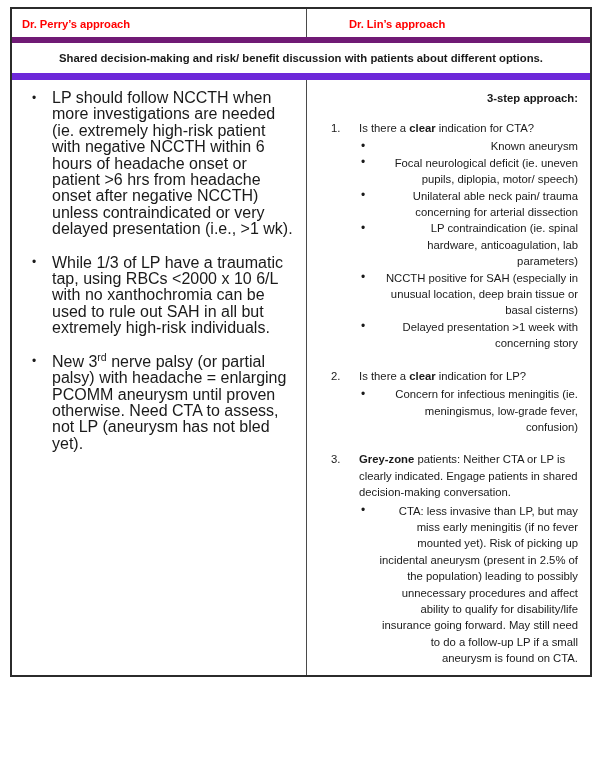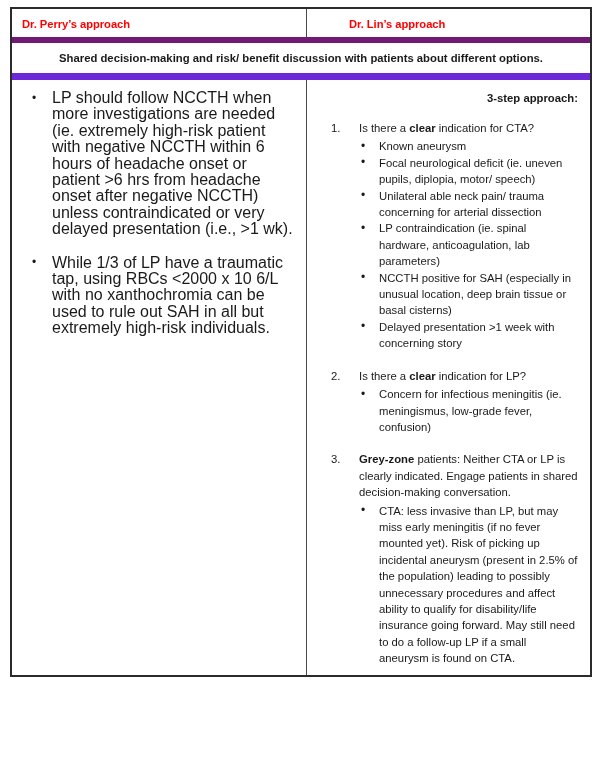--- a/index.html
+++ b/index.html
@@ -151,20 +151,21 @@
     left: 14px;
     top: 0;
     font-size: 11.3px;
     line-height: 16.4px;
   }
 
   ul.subs {
     list-style: none;
     margin: 2px 0 0 0;
     padding: 0;
+    text-align: right;
   }
   li.subbullet {
     position: relative;
     padding-left: 20px;
     font-size: 11.3px;
     line-height: 16.4px;
     margin-bottom: 0;
   }
   li.subbullet::before {
     content: "\2022";
@@ -196,20 +197,21 @@
     <div class="row row-shared">
       <div class="shared-cell">Shared decision-making and risk/ benefit discussion with patients about different options.</div>
     </div>
 
     <div class="row body-row">
 
       <div class="cell cell-left cell-body-left">
         <ul class="plain">
           <li class="bullet">LP should follow NCCTH when more investigations are needed (ie. extremely high-risk patient with negative NCCTH within 6 hours of headache onset or patient &gt;6 hrs from headache onset after negative NCCTH) unless contraindicated or very delayed presentation (i.e., &gt;1 wk).</li>
           <li class="bullet">While 1/3 of LP have a traumatic tap, using RBCs &lt;2000 x 10 6/L with no xanthochromia can be used to rule out SAH in all but extremely high-risk individuals.</li>
+          <li class="bullet"><span>New 3</span><sup>rd</sup><span> nerve palsy (or partial palsy) with headache = enlarging PCOMM aneurysm until proven otherwise. Need CTA to assess, not LP (aneurysm has not bled yet).</span></li>
         </ul>
       </div>
 
       <div class="cell cell-right cell-body-right">
         <div class="step-title">3-step approach:</div>
         <ol class="numbered">
 
           <li class="numitem">
             <span>Is there a </span><span class="b">clear</span><span> indication for CTA?</span>
             <ul class="subs">

